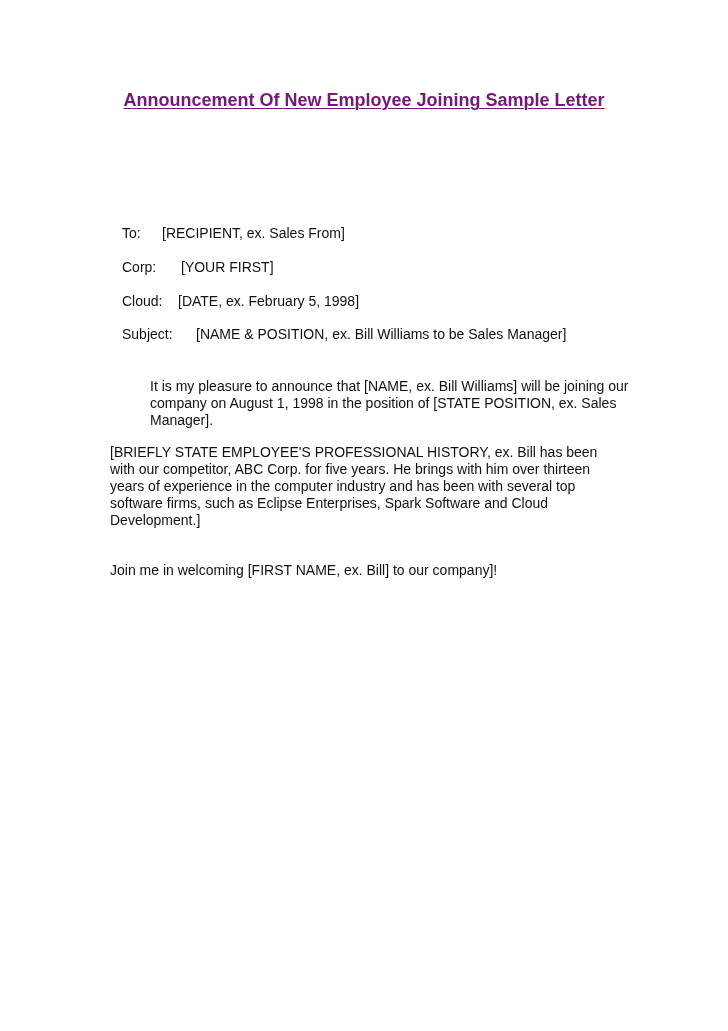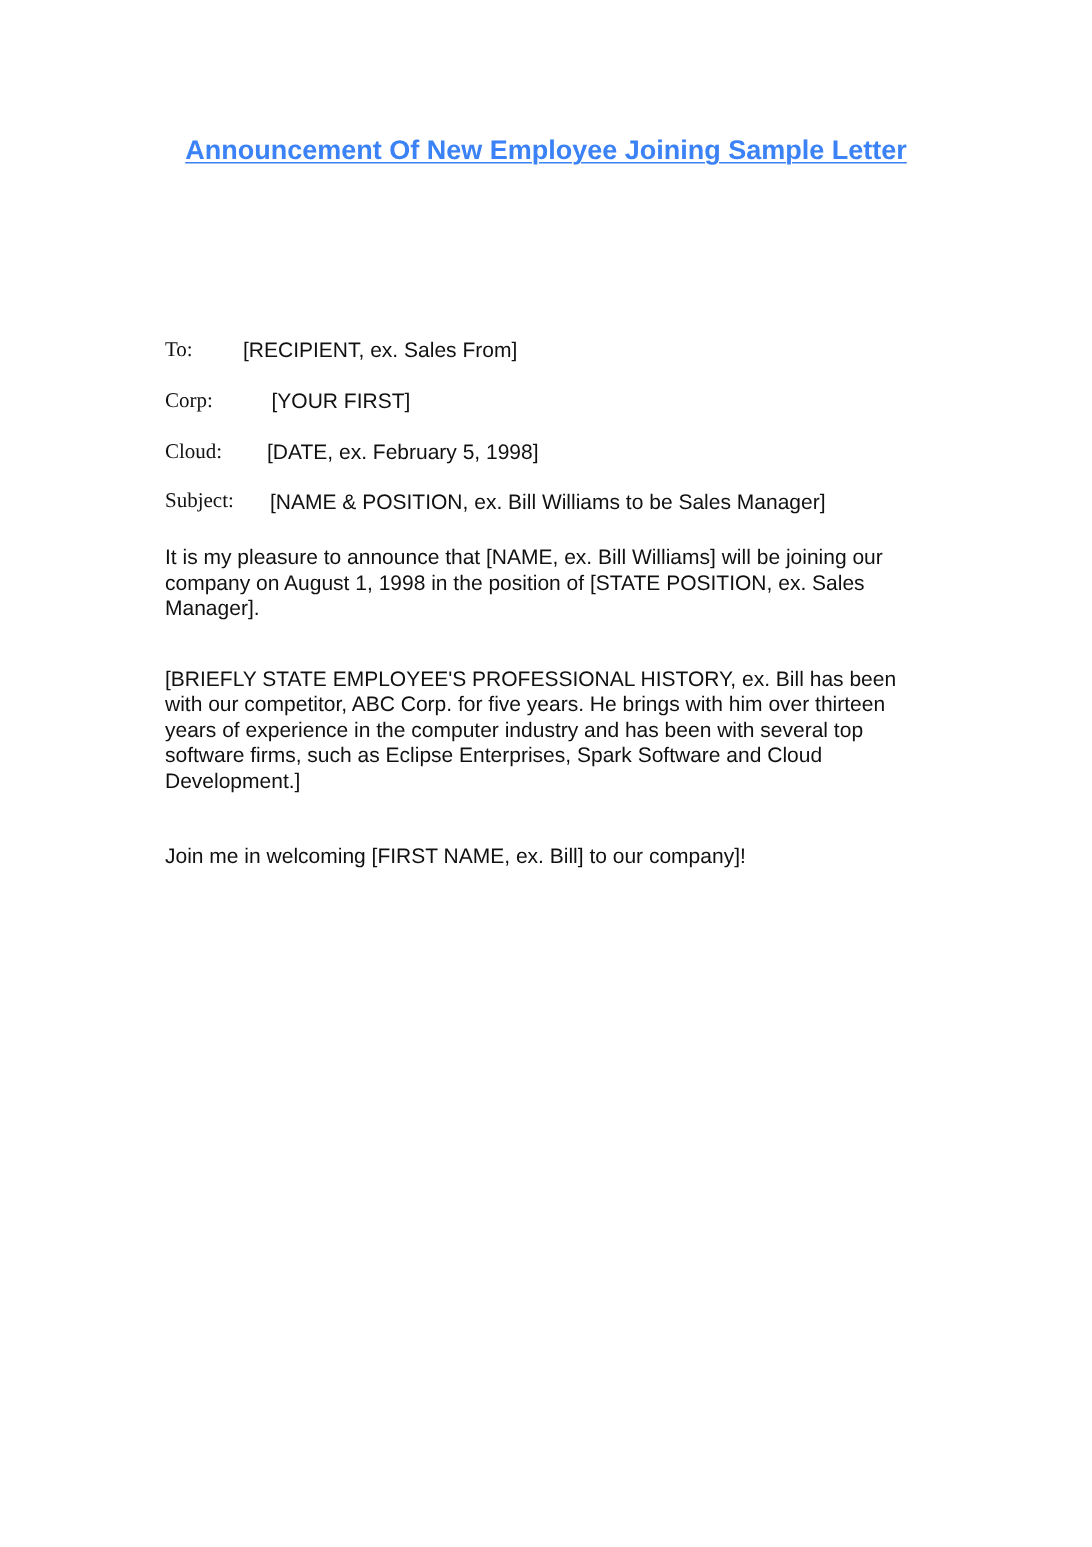--- a/index.html
+++ b/index.html
@@ -26,30 +26,30 @@
     left: 110px;
     width: 508px;
     top: 89px;
     text-align: center;
     font-weight: bold;
     font-size: 18px;
     line-height: 23px;
     text-decoration: underline;
     text-decoration-thickness: 1px;
     text-underline-offset: 2px;
-    color: #3b82f6;
+    color: #701a75;
   }
   .field {
     position: absolute;
     left: 110px;
     font-size: 14px;
     line-height: 17px;
     white-space: nowrap;
   }
-  .field .lbl { position: absolute; left: 0; top: 0; font-family: Liberation Serif, serif; }
+  .field .lbl { position: absolute; left: 12px; top: 0; }
   .field .val { position: absolute; top: 0; }
   .para {
     position: absolute;
     left: 110px;
     width: 510px;
     font-size: 14px;
     line-height: 17px;
     margin: 0;
   }
 </style>
@@ -70,22 +70,22 @@
     <span class="val" style="left:71px;">[YOUR FIRST]</span>
   </div>
 
   <div class="field" style="top:293px;">
     <span class="lbl">Cloud:</span>
     <span class="val" style="left:68px;">[DATE, ex. February 5, 1998]</span>
   </div>
 
   <div class="field" style="top:326px;">
     <span class="lbl">Subject:</span>
-    <span class="val" style="left:70px;">[NAME &amp; POSITION, ex. Bill Williams to be Sales Manager]</span>
+    <span class="val" style="left:86px;">[NAME &amp; POSITION, ex. Bill Williams to be Sales Manager]</span>
   </div>
 
-  <p class="para" style="top:363px;">It is my pleasure to announce that [NAME, ex. Bill Williams] will be joining our company on August 1, 1998 in the position of [STATE POSITION, ex. Sales Manager].</p>
+  <p class="para" style="top:378px;margin-left:40px;">It is my pleasure to announce that [NAME, ex. Bill Williams] will be joining our company on August 1, 1998 in the position of [STATE POSITION, ex. Sales Manager].</p>
 
   <p class="para" style="top:444px;">[BRIEFLY STATE EMPLOYEE'S PROFESSIONAL HISTORY, ex. Bill has been with our competitor, ABC Corp. for five years. He brings with him over thirteen years of experience in the computer industry and has been with several top software firms, such as Eclipse Enterprises, Spark Software and Cloud Development.]</p>
 
   <p class="para" style="top:562px;">Join me in welcoming [FIRST NAME, ex. Bill] to our company]!</p>
 
 </div>
 
 </body></html>

